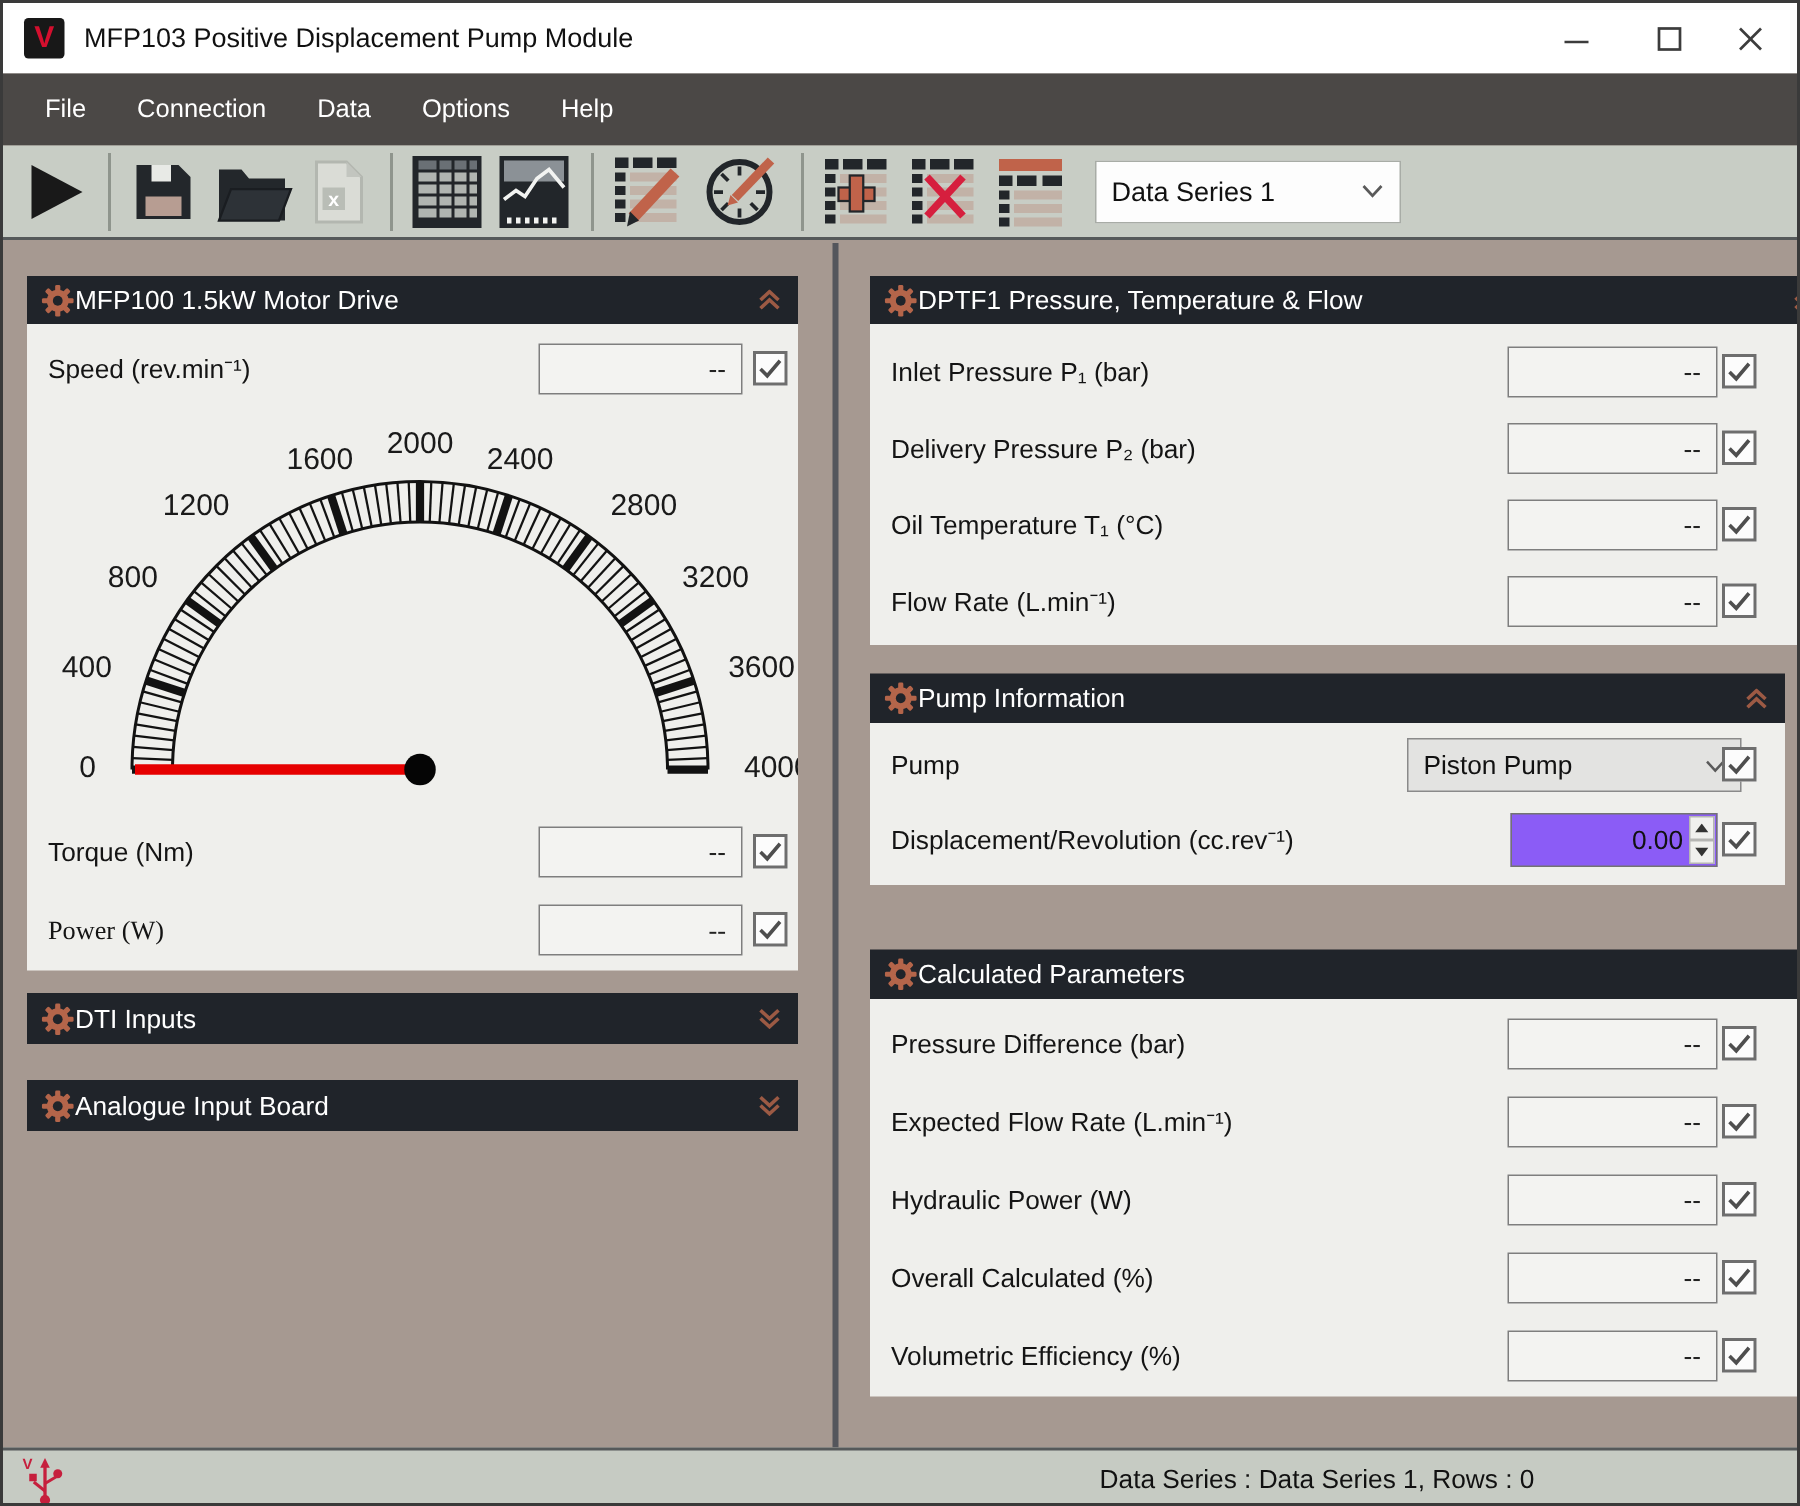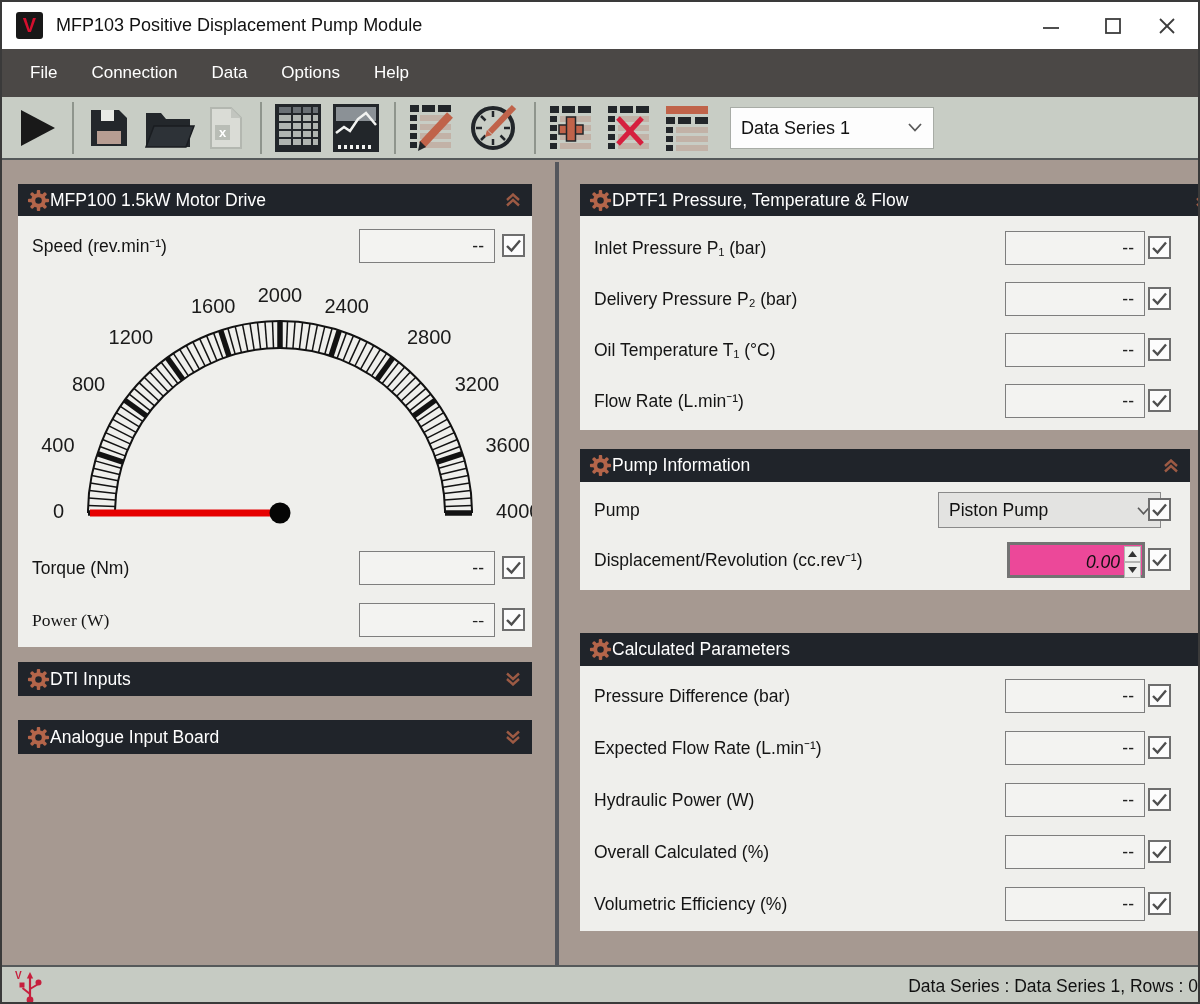--- a/index.html
+++ b/index.html
@@ -36,28 +36,28 @@
   .pbody{position:absolute;left:0;width:100%;background:#efefec;}
   .row{position:absolute;left:0;right:0;height:36px;}
   .lbl{position:absolute;left:14px;top:0;line-height:36px;font-size:17.5px;color:#141414;white-space:nowrap;}
   .valbox{position:absolute;top:1px;height:34px;background:#f3f3f1;border:1px solid #7e7e7e;
     box-sizing:border-box;text-align:right;line-height:32px;padding-right:10px;font-size:17.5px;color:#222;}
   .cb{position:absolute;top:6px;width:23px;height:23px;background:#fcfcfc;border:2px solid #6e6e6e;
     box-sizing:border-box;display:flex;align-items:center;justify-content:center;}
   .ddown{background:#e3e3e1;border:1px solid #8a8a8a;box-sizing:border-box;position:absolute;top:0;height:36px;}
   .ddown .dtext{position:absolute;left:10px;line-height:34px;font-size:17.5px;color:#111;}
   .ddown svg{position:absolute;right:9px;top:12px;}
-  .spin{position:absolute;top:0;height:36px;background:#ec4899;border:3px solid #737373;box-sizing:border-box;font-style:italic;}
+  .spin{position:absolute;top:0;height:36px;background:#8b5cf6;border:1px solid #737373;box-sizing:border-box;}
   .spin .sval{position:absolute;right:22px;top:0;line-height:34px;font-size:17.5px;color:#111;}
   .spin .sbtns{position:absolute;right:1px;top:1px;width:17px;height:32px;display:flex;flex-direction:column;}
   .spin .sbtn{flex:1;background:#f0f0ee;border:1px solid #b5b5b3;display:flex;align-items:center;justify-content:center;}
   
   .statusbar{position:absolute;left:0;top:963px;width:100%;height:41px;background:#c6cbc3;
     border-top:2px solid #55595a;box-sizing:border-box;}
-  .statustext{position:absolute;left:556px;right:0;top:0;text-align:right;line-height:38px;font-size:17.5px;color:#111;}
+  .statustext{position:absolute;left:556px;right:0;top:0;text-align:center;line-height:38px;font-size:17.5px;color:#111;}
   .usb{position:absolute;left:12px;top:3px;}
 </style>
 </head>
 <body>
 
 <svg width="0" height="0" style="position:absolute">
   <defs>
     <g id="gearshape">
       <g fill="currentColor">
         <rect x="10.2" y="1" width="3.6" height="22" rx="1"></rect>

